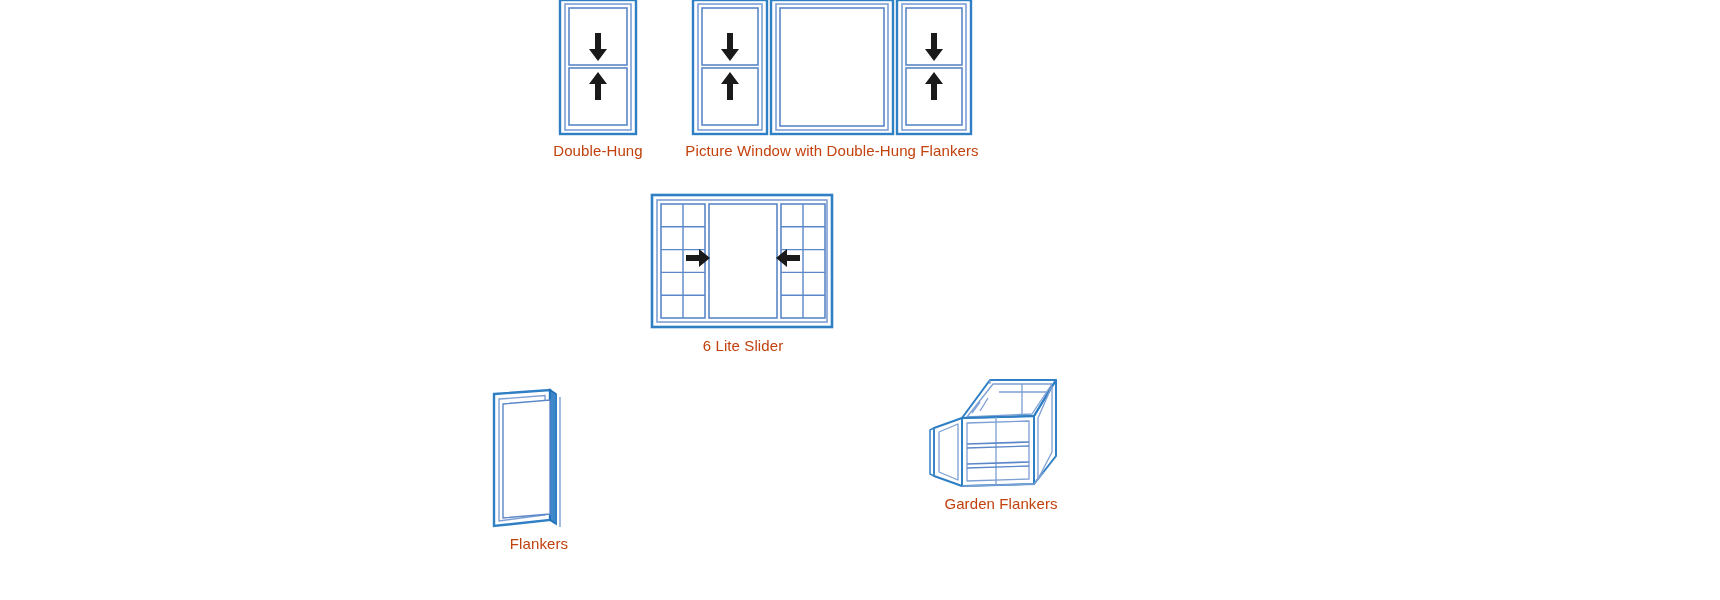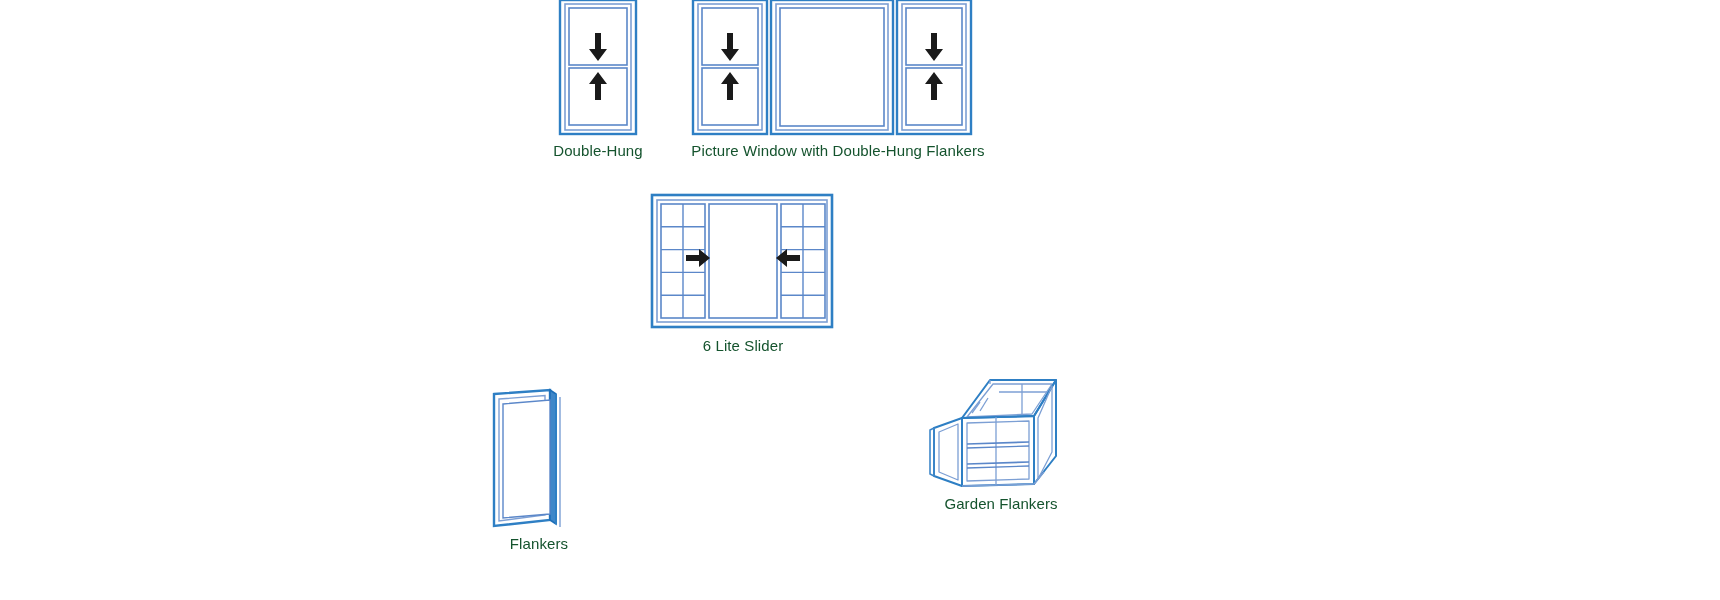--- a/index.html
+++ b/index.html
@@ -8,21 +8,21 @@
     background:#ffffff;
     font-family:"Liberation Sans", sans-serif;
     overflow:hidden;
     position:relative;
   }
   #stage{position:absolute;left:0;top:0;width:1720px;height:600px;}
   .fig{position:absolute;}
   .label{
     position:absolute;
     text-align:center;
-    color:#14532d;
+    color:#c2410c;
     font-size:15px;
     font-weight:400;
     letter-spacing:.1px;
     white-space:nowrap;
     line-height:1;
   }
   svg{display:block;overflow:visible;}
 </style>
 </head>
 <body>
@@ -69,21 +69,21 @@
       <rect x="211" y="4" width="64" height="126" fill="#ffffff" stroke="#7c9fd4" stroke-width="1.6"></rect>
       <rect x="215" y="8" width="56" height="57" fill="#ffffff" stroke="#5b87c9" stroke-width="1.6"></rect>
       <rect x="215" y="68" width="56" height="57" fill="#ffffff" stroke="#5b87c9" stroke-width="1.6"></rect>
       <g fill="#1a1a1a">
         <path d="M240 33 h6 v16 h6 l-9 12 l-9 -12 h6 z"></path>
       </g>
       <g fill="#1a1a1a">
         <path d="M243 72 l9 12 h-6 v16 h-6 v-16 h-6 z"></path>
       </g>
     </svg>
-    <div class="label" style="left:-9px;top:143px;width:300px;margin-left:6px;">Picture Window with Double-Hung Flankers</div>
+    <div class="label" style="left:-9px;top:143px;width:300px;">Picture Window with Double-Hung Flankers</div>
   </div>
 
 
   <div class="fig" style="left:650px;top:193px;">
     <svg width="186" height="138" viewBox="0 0 186 138">
       <rect x="2" y="2" width="180" height="132" fill="#ffffff" stroke="#2e7fc4" stroke-width="2.6"></rect>
       <rect x="7" y="7" width="170" height="122" fill="#ffffff" stroke="#7c9fd4" stroke-width="1.6"></rect>
 
       <rect x="11" y="11" width="44" height="114" fill="#ffffff" stroke="#5b87c9" stroke-width="1.6"></rect>
       <line x1="33" y1="11" x2="33" y2="125" stroke="#5b87c9" stroke-width="1.4"></line>

